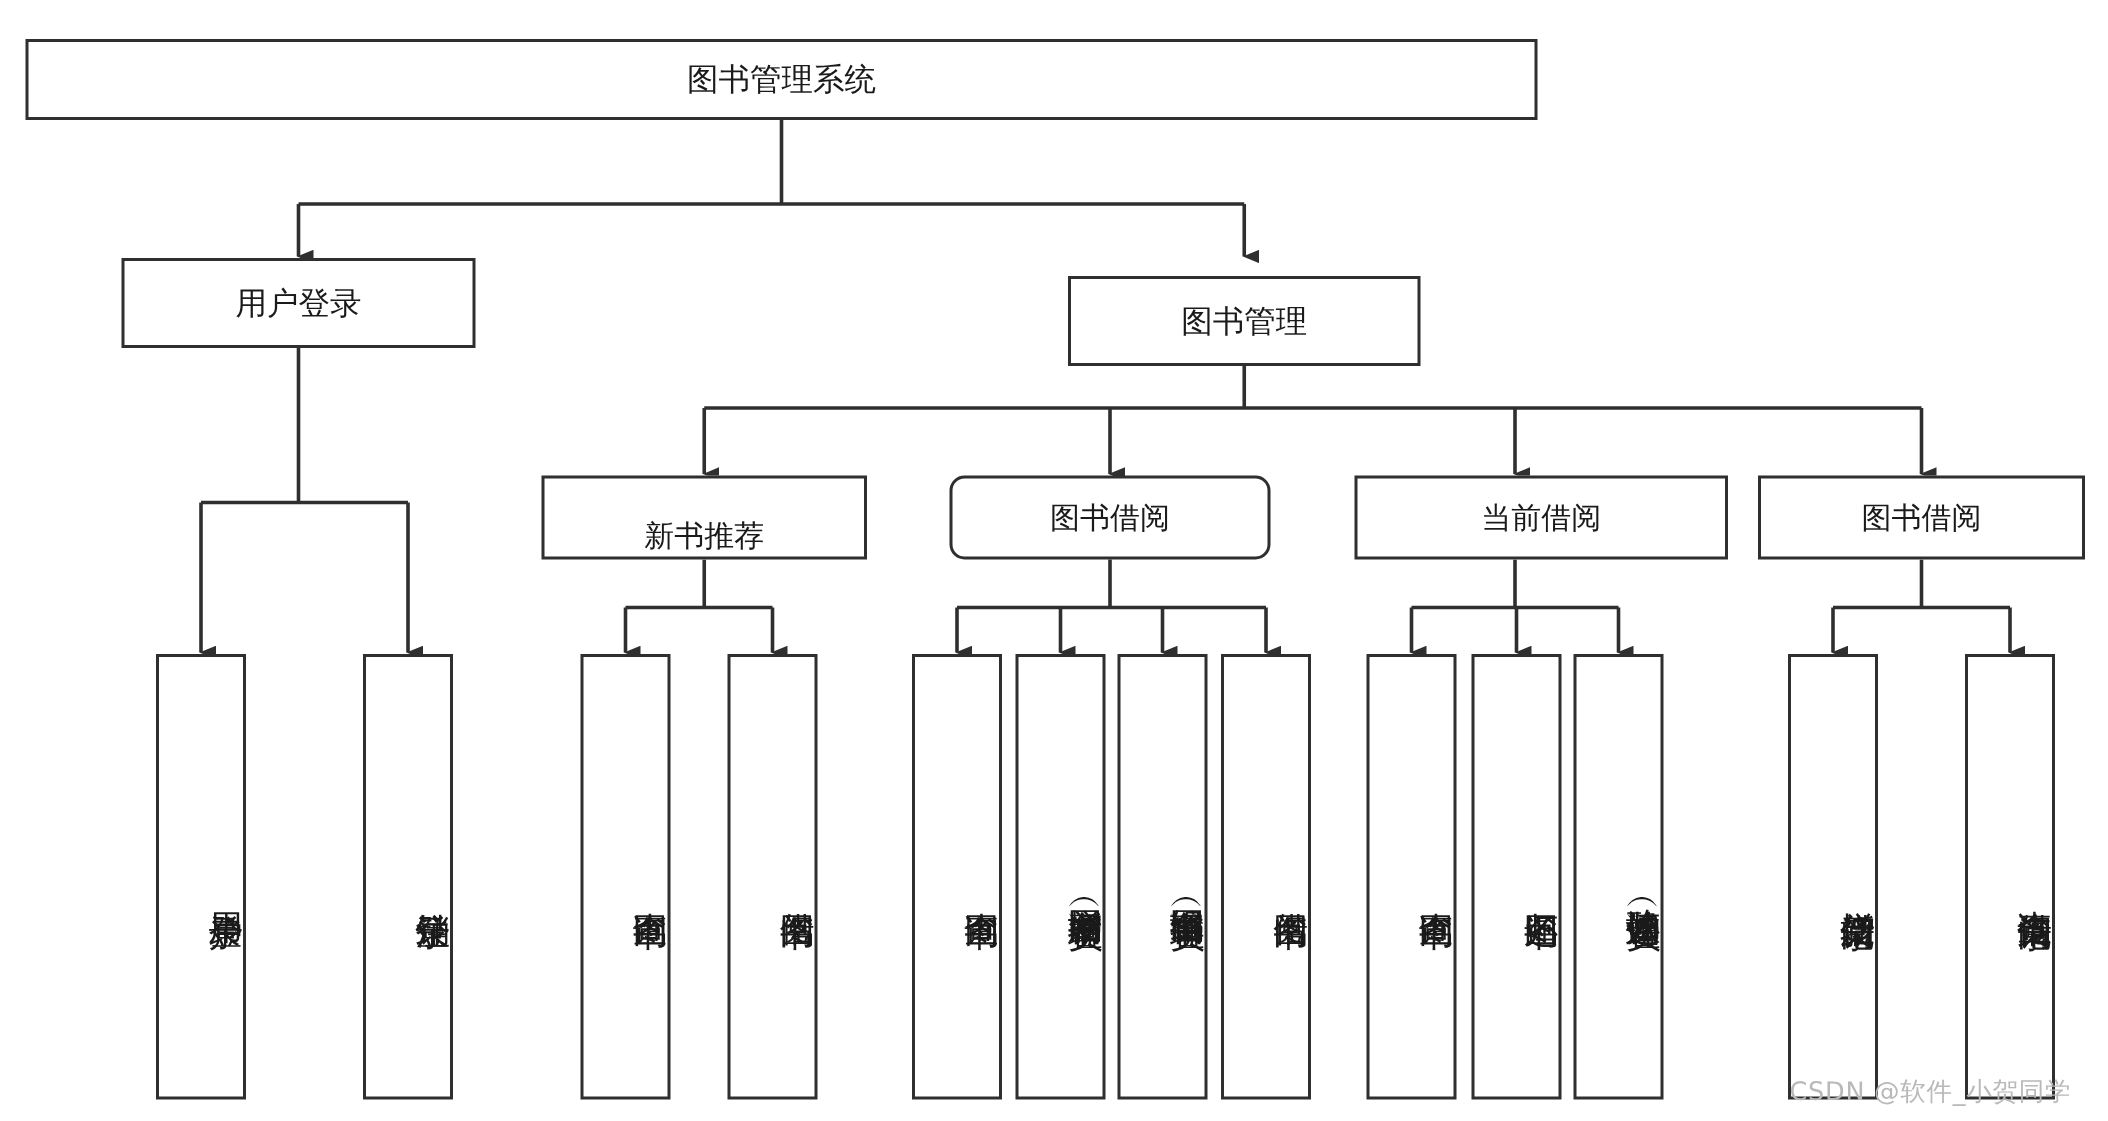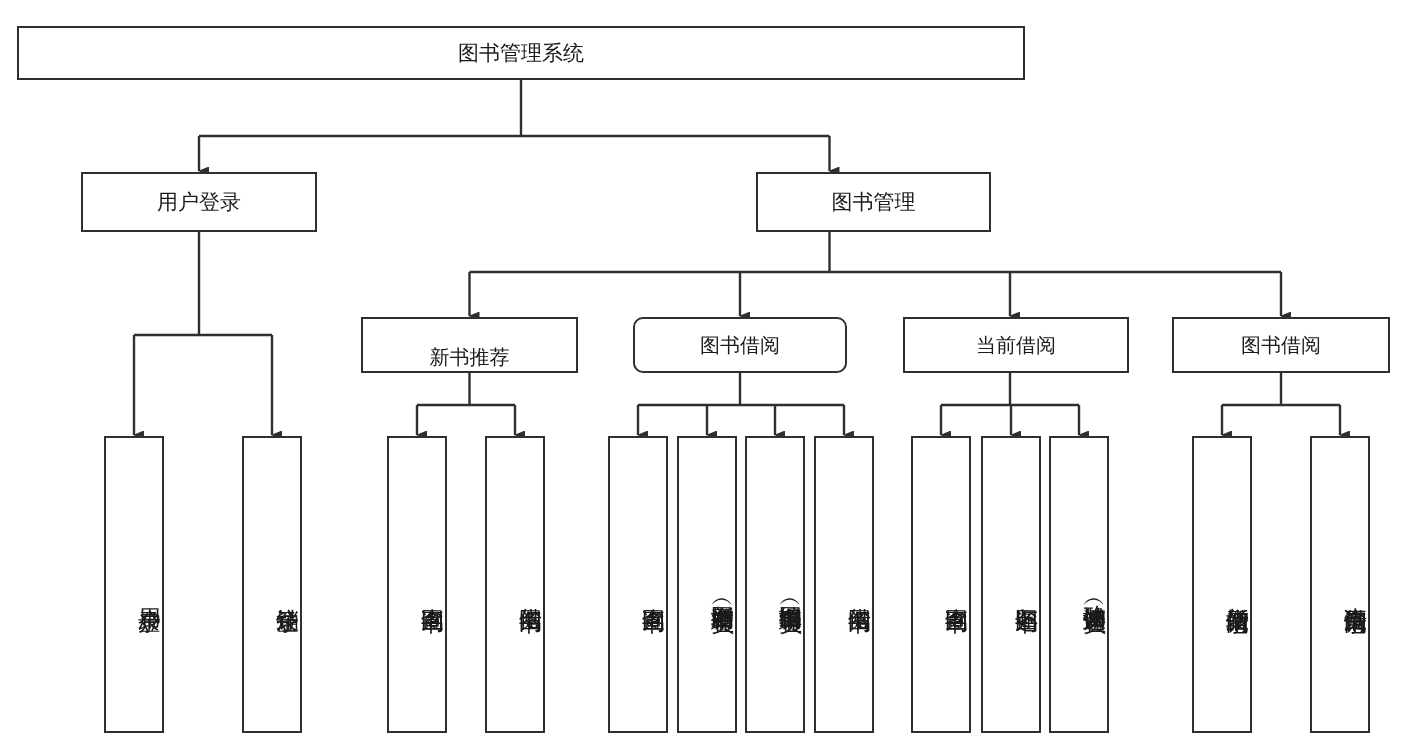--- a/index.html
+++ b/index.html
@@ -116,30 +116,30 @@
       </g>
   </svg>
 
   <div id="nodes">
       <div class="node root" style="left: 17px; top: 14px; width: 1008px; height: 54px; margin-top: 12px;">
         <span class="node-label">图书管理系统</span>
       </div>
       <div class="node level1" style="left: 81px; top: 172px; width: 236px; height: 60px;">
         <span class="node-label">用户登录</span>
       </div>
-      <div class="node level1" style="left: 712px; top: 172px; width: 235px; height: 60px; margin-left: 44px;">
+      <div class="node level1" style="left: 712px; top: 184px; width: 235px; height: 60px;">
         <span class="node-label">图书管理</span>
       </div>
       <div class="node level2" style="left: 361px; top: 317px; width: 217px; height: 56px; align-items: flex-end;">
         <span class="node-label">新书推荐</span>
       </div>
       <div class="node level2" style="left: 633px; top: 317px; width: 214px; height: 56px; border-radius: 10px;">
         <span class="node-label">图书借阅</span>
       </div>
-      <div class="node level2" style="left: 903px; top: 317px; width: 226px; height: 56px;">
+      <div class="node level2" style="left: 903px; top: 317px; width: 249px; height: 56px;">
         <span class="node-label">当前借阅</span>
       </div>
       <div class="node level2" style="left: 1172px; top: 317px; width: 218px; height: 56px;">
         <span class="node-label">图书借阅</span>
       </div>
       <div class="node leaf" style="left: 104px; top: 436px; width: 60px; height: 297px;">
         <span class="node-label">用户登录</span>
       </div>
       <div class="node leaf" style="left: 242px; top: 436px; width: 60px; height: 297px;">
         <span class="node-label">注销登录</span>
@@ -172,14 +172,15 @@
         <span class="node-label">确认归还（管理员）</span>
       </div>
       <div class="node leaf" style="left: 1192px; top: 436px; width: 60px; height: 297px;">
         <span class="node-label">新增借阅记录</span>
       </div>
       <div class="node leaf" style="left: 1310px; top: 436px; width: 60px; height: 297px;">
         <span class="node-label">查询借阅记录</span>
       </div>
     </div>
 
+  <div class="watermark" style="left: 1193px; top: 716px;">CSDN @软件_小贺同学</div>
 
 </div>
 
 </body></html>

